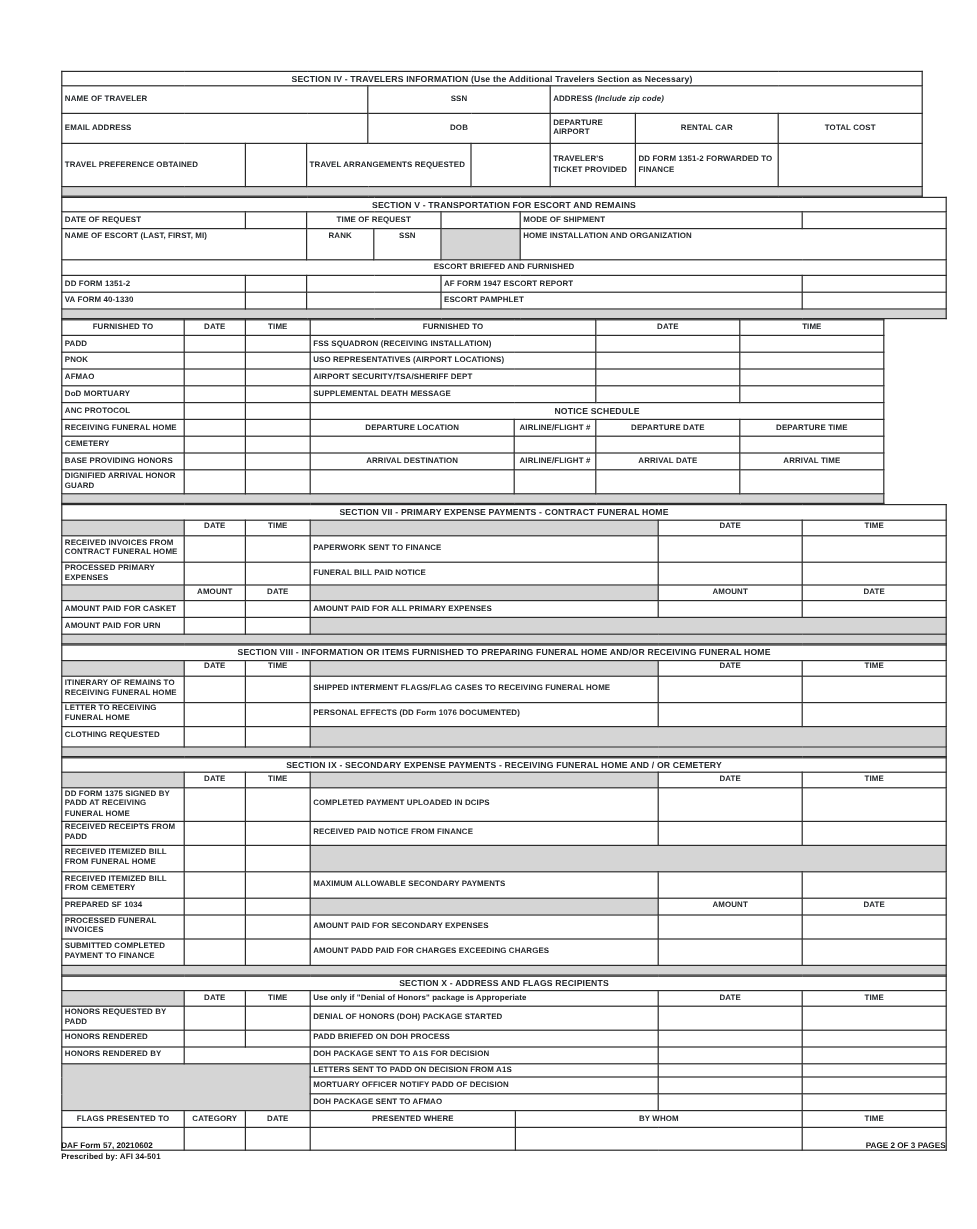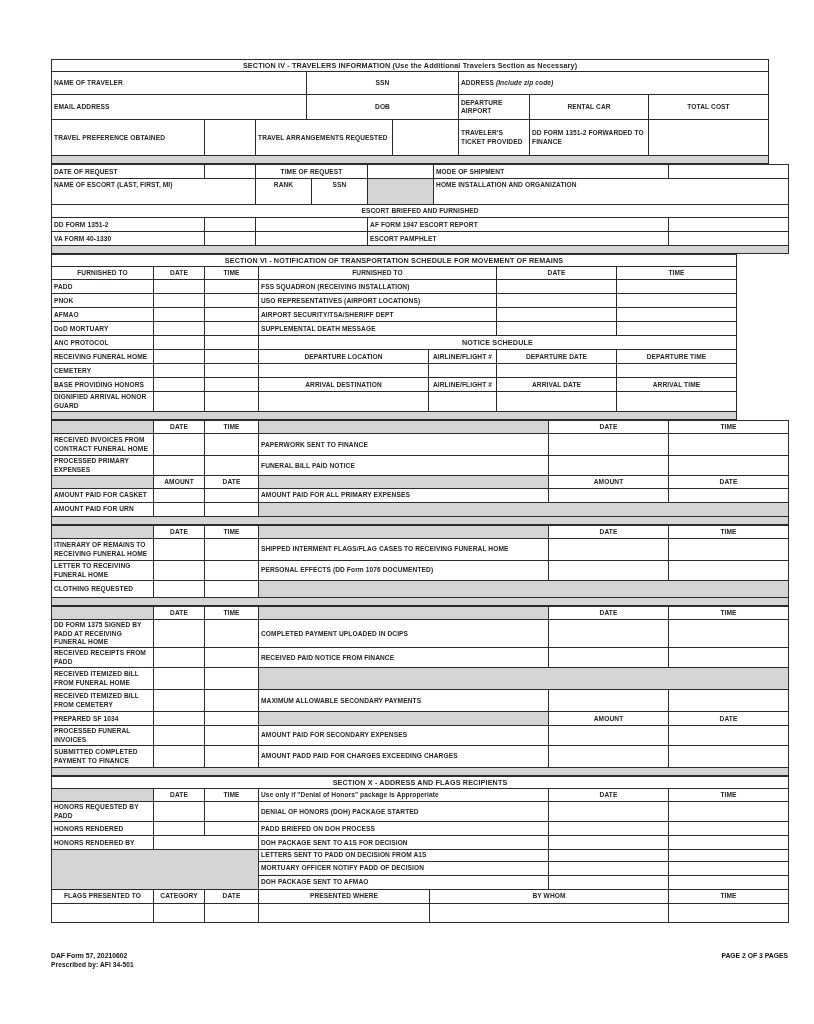--- a/index.html
+++ b/index.html
@@ -119,20 +119,23 @@
   <colgroup>
     <col style="width:153px">
         <col style="width:51px">
         <col style="width:56px">
         <col style="width:56px">
     <col style="width:66px">
         <col style="width:235px">
         <col style="width:120px">
   </colgroup>
   <tbody>
+        <tr>
+    <td class="sec" colspan="7">SECTION V - TRANSPORTATION FOR ESCORT AND REMAINS</td>
+  </tr>
   <tr>
     <td class="lbl" style="height:11px">DATE OF REQUEST</td>
     <td class="blank"></td>
     <td class="hdr" colspan="2">TIME OF REQUEST</td>
     <td class="blank"></td>
     <td class="lbl">MODE OF SHIPMENT</td>
     <td class="blank"></td>
   </tr>
   <tr>
     <td class="lbl" colspan="2" style="height:22px;vertical-align:top;padding-top:2px">NAME OF ESCORT (LAST, FIRST, MI)</td>
@@ -168,23 +171,20 @@
   <colgroup>
     <col style="width:102px">
         <col style="width:51px">
         <col style="width:54px">
     <col style="width:170px">
         <col style="width:68px">
         <col style="width:120px">
         <col style="width:120px">
   </colgroup>
   <tbody>
-        <tr>
-    <td class="sec" colspan="7">SECTION VI  - NOTIFICATION OF TRANSPORTATION SCHEDULE FOR MOVEMENT OF REMAINS</td>
-  </tr>
   <tr>
     <td class="hdr" style="height:10px">FURNISHED TO</td>
     <td class="hdr">DATE</td>
     <td class="hdr">TIME</td>
     <td class="hdr" colspan="2">FURNISHED TO</td>
     <td class="hdr">DATE</td>
     <td class="hdr">TIME</td>
   </tr>
   <tr>
     <td class="lbl" style="height:11px">PADD</td>
@@ -269,20 +269,23 @@
 <table class="frm">
   <colgroup>
     <col style="width:102px">
         <col style="width:51px">
         <col style="width:54px">
     <col style="width:290px">
         <col style="width:120px">
         <col style="width:120px">
   </colgroup>
   <tbody>
+        <tr>
+    <td class="sec" colspan="6">SECTION VII - PRIMARY EXPENSE PAYMENTS - CONTRACT FUNERAL HOME</td>
+  </tr>
   <tr>
     <td class="shade" style="height:10px"></td>
     <td class="hdr">DATE</td>
     <td class="hdr">TIME</td>
     <td class="shade"></td>
     <td class="hdr">DATE</td>
     <td class="hdr">TIME</td>
   </tr>
   <tr>
     <td class="lbl" style="height:19px">RECEIVED INVOICES FROM CONTRACT FUNERAL HOME</td>
@@ -331,20 +334,23 @@
 <table class="frm">
   <colgroup>
     <col style="width:102px">
         <col style="width:51px">
         <col style="width:54px">
     <col style="width:290px">
         <col style="width:120px">
         <col style="width:120px">
   </colgroup>
   <tbody>
+        <tr>
+    <td class="sec" colspan="6">SECTION VIII - INFORMATION OR ITEMS FURNISHED TO PREPARING FUNERAL HOME AND/OR RECEIVING FUNERAL HOME</td>
+  </tr>
   <tr>
     <td class="shade" style="height:10px"></td>
     <td class="hdr">DATE</td>
     <td class="hdr">TIME</td>
     <td class="shade"></td>
     <td class="hdr">DATE</td>
     <td class="hdr">TIME</td>
   </tr>
   <tr>
     <td class="lbl" style="height:19px">ITINERARY OF REMAINS TO RECEIVING FUNERAL HOME</td>
@@ -377,20 +383,23 @@
 <table class="frm">
   <colgroup>
     <col style="width:102px">
         <col style="width:51px">
         <col style="width:54px">
     <col style="width:290px">
         <col style="width:120px">
         <col style="width:120px">
   </colgroup>
   <tbody>
+        <tr>
+    <td class="sec" colspan="6">SECTION IX - SECONDARY EXPENSE PAYMENTS - RECEIVING FUNERAL HOME AND / OR CEMETERY</td>
+  </tr>
   <tr>
     <td class="shade" style="height:10px"></td>
     <td class="hdr">DATE</td>
     <td class="hdr">TIME</td>
     <td class="shade"></td>
     <td class="hdr">DATE</td>
     <td class="hdr">TIME</td>
   </tr>
   <tr>
     <td class="lbl" style="height:19px">DD FORM 1375 SIGNED BY PADD AT RECEIVING FUNERAL HOME</td>

